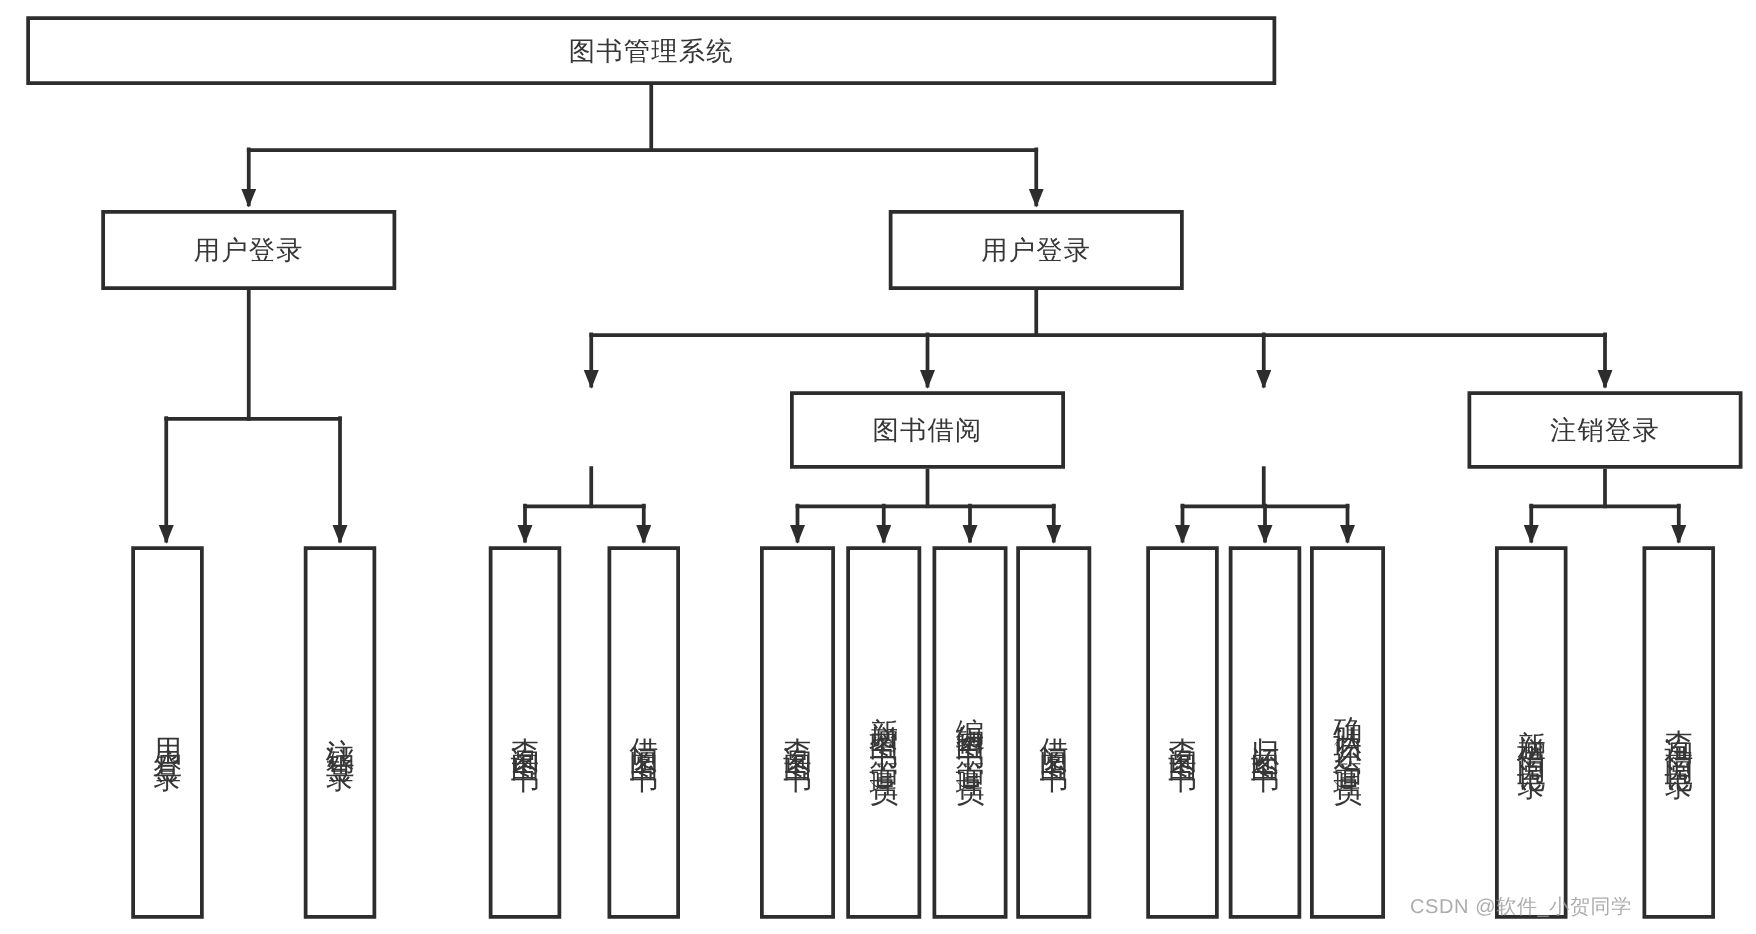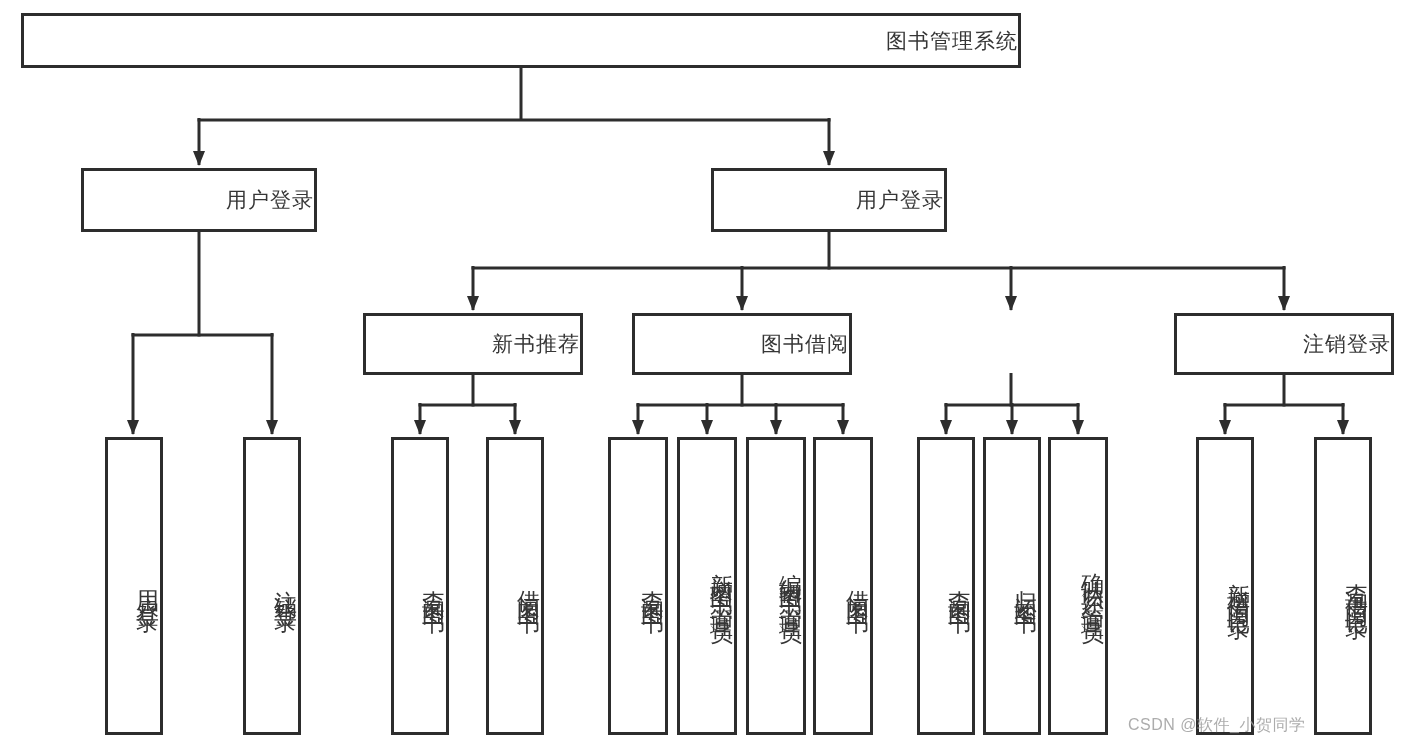--- a/index.html
+++ b/index.html
@@ -18,21 +18,21 @@
     width: 1405px; height: 747px;
     pointer-events: none;
   }
   .wires line { stroke: #2d2d2d; stroke-width: 3; }
   .box {
     position: absolute;
     background: #ffffff;
     border: 3px solid #2d2d2d;
     display: flex;
     align-items: center;
-    justify-content: flex-end;
+    justify-content: center;
   }
   .hbox .lbl {
     font-size: 21px;
     color: #363636;
     letter-spacing: 1px;
     white-space: nowrap;
   }
   .vbox .vlbl {
     writing-mode: vertical-rl;
     text-orientation: mixed;
@@ -123,23 +123,20 @@
     <span class="lbl">图书管理系统</span>
   </div>
 
   <div class="box hbox" style="left:81px; top:168px; width:236px; height:64px;">
     <span class="lbl">用户登录</span>
   </div>
   <div class="box hbox" style="left:711px; top:168px; width:236px; height:64px;">
     <span class="lbl">用户登录</span>
   </div>
 
-  <div class="box hbox" style="left:363px; top:313px; width:220px; height:62px;">
-    <span class="lbl">新书推荐</span>
-  </div>
   <div class="box hbox" style="left:632px; top:313px; width:220px; height:62px;">
     <span class="lbl">图书借阅</span>
   </div>
   <div class="box hbox" style="left:1174px; top:313px; width:220px; height:62px;">
     <span class="lbl">注销登录</span>
   </div>
 
   <div class="box vbox" style="left:105px; top:437px; width:58px; height:298px;">
     <span class="vlbl">用户登录</span>
   </div>

